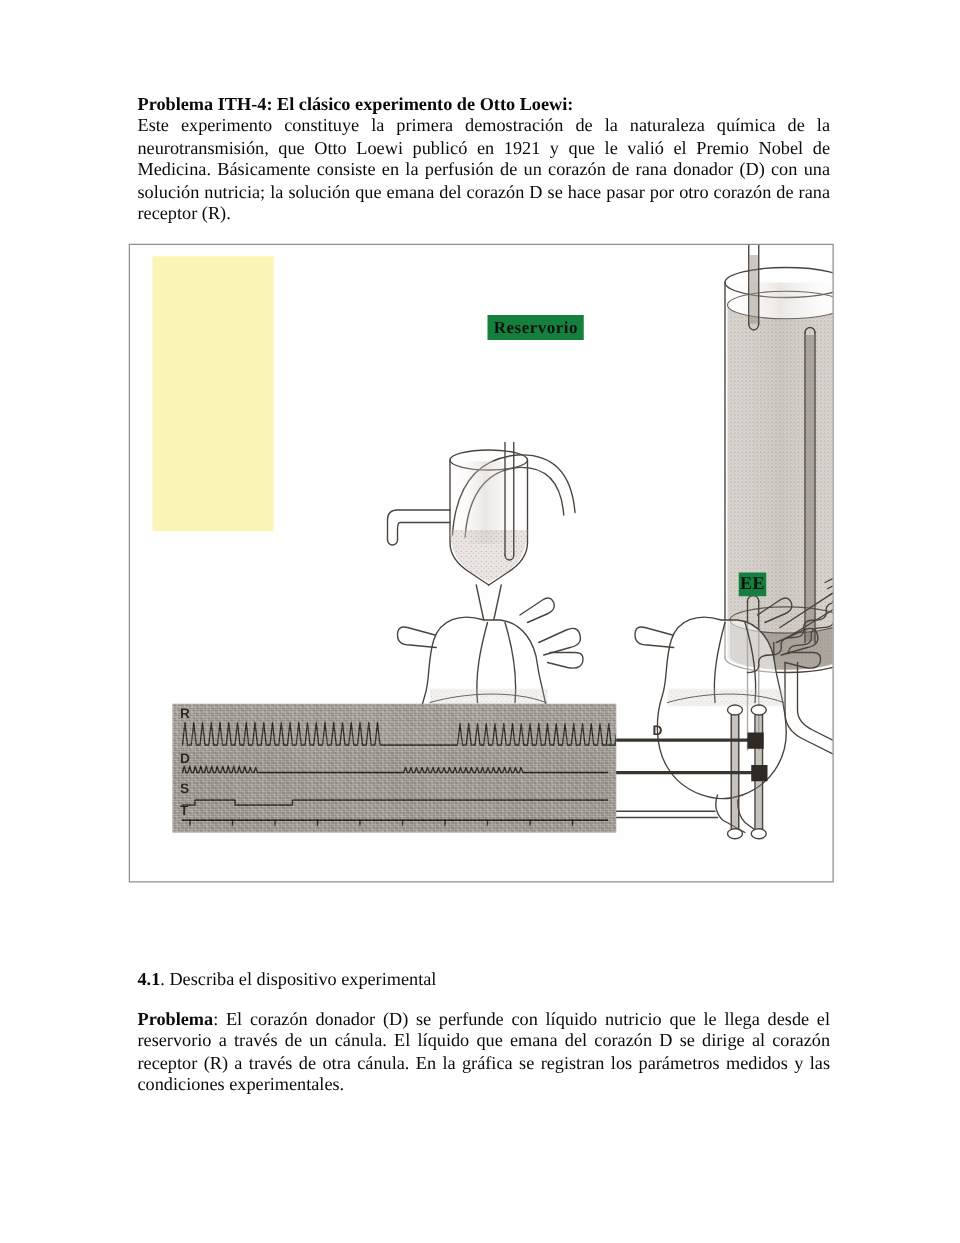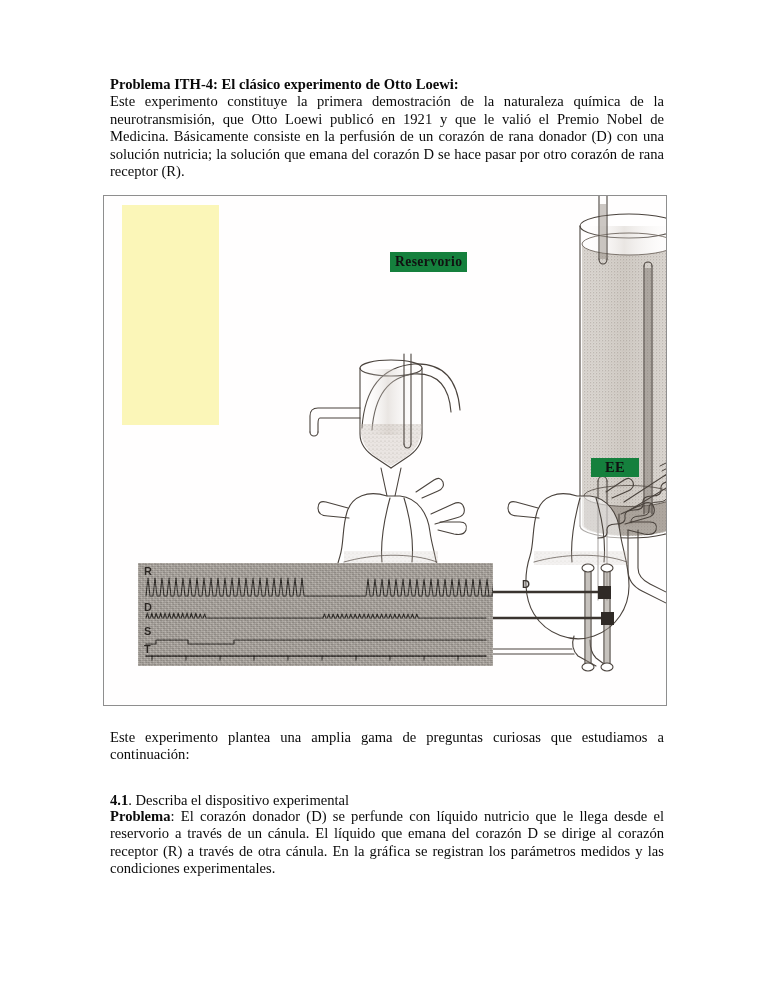--- a/index.html
+++ b/index.html
@@ -32,21 +32,21 @@
   }
 
   .para {
     font-size: 14.6px;
     line-height: 17.4px;
     text-align: justify;
     text-justify: inter-word;
     margin: 0;
     color: #0a0a0a;
   }
-  .para.nojust { text-align: left; margin-top: 16px; }
+  .para.nojust { text-align: left; }
 
   b, .b { font-weight: bold; }
 
   #intro-block { top: 76px; }
   #mid-block   { top: 729px; }
   #q-block     { top: 776px; }
   #ans-block   { top: 808px; }
 
   
   #figure {
@@ -84,21 +84,21 @@
   #label-reservorio {
     left: 286px;
     top: 56px;
     font-size: 13.6px;
     padding: 2px 5px;
   }
   #label-ee {
     left: 487px;
     top: 262px;
     font-size: 14.5px;
-    padding: 1px 14px;
+    padding: 1px 1px;
   }
 
   
   #fig-svg {
     position: absolute;
     left: 0; top: 0;
     width: 564px;
     height: 511px;
   }
 
@@ -373,23 +373,20 @@
       <div class="trace-ch-label" style="left:6px;  top:2px;">R</div>
       <div class="trace-ch-label" style="left:6px;  top:38px;">D</div>
       <div class="trace-ch-label" style="left:6px;  top:62px;">S</div>
       <div class="trace-ch-label" style="left:6px;  top:80px;">T</div>
     </div>
 
     <div class="fig-label" id="label-reservorio">Reservorio</div>
     <div class="fig-label" id="label-ee">EE</div>
   </div>
 
-  <div class="textcol" id="mid-block">
-    <p class="para">Este experimento plantea una amplia gama de preguntas curiosas que estudiamos a continuación:</p>
-  </div>
 
   <div class="textcol" id="q-block">
     <p class="para nojust"><b>4.1</b><span>. Describa el dispositivo experimental</span></p>
   </div>
 
   <div class="textcol" id="ans-block">
     <p class="para"><b>Problema</b><span>: El corazón donador (D) se perfunde con líquido nutricio que le llega desde el reservorio a través de un cánula. El líquido que emana del corazón D se dirige al corazón receptor (R) a través de otra cánula. En la gráfica se registran los parámetros medidos y las condiciones experimentales.</span></p>
   </div>
 
 </div>

